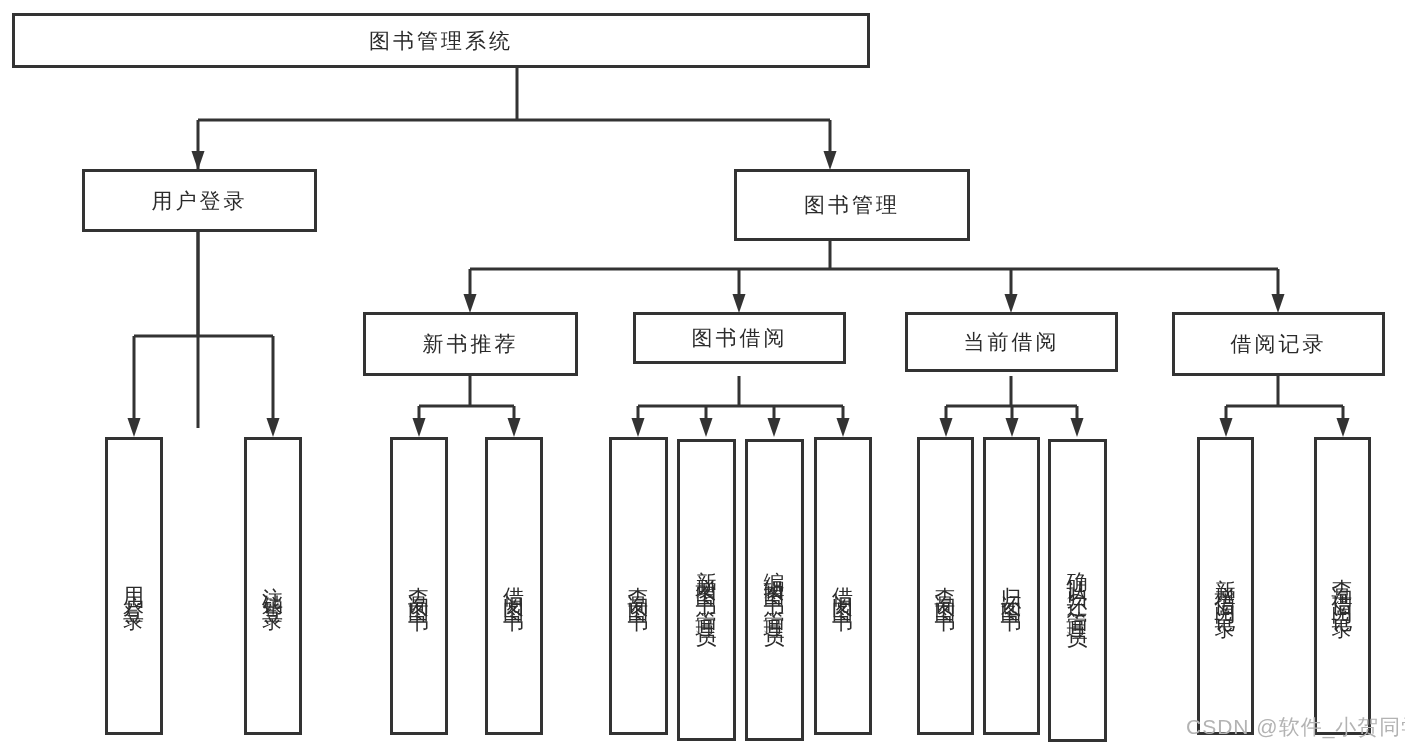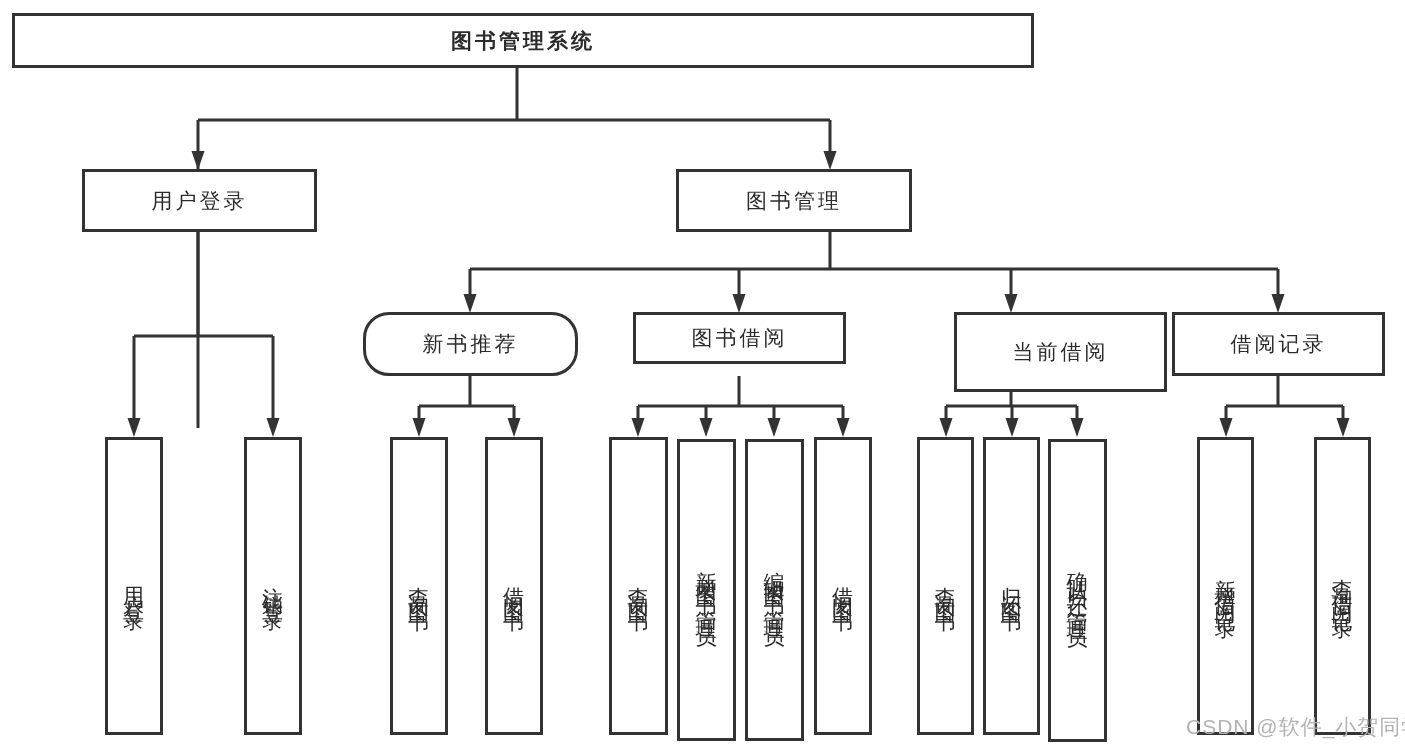--- a/index.html
+++ b/index.html
@@ -96,38 +96,38 @@
       <polygon class="arrowhead" points="1070.5,418 1083.5,418 1077,437"></polygon>
     </g>
 
     <g>
       <path class="wire" d="M1278 376 V406 M1226 406 H1343 M1226 406 V428 M1343 406 V428"></path>
       <polygon class="arrowhead" points="1219.5,418 1232.5,418 1226,437"></polygon>
       <polygon class="arrowhead" points="1336.5,418 1349.5,418 1343,437"></polygon>
     </g>
   </svg>
 
-  <div class="node h" style="left:12px; top:13px; width:1022px; height:55px;font-weight:bold;">
+  <div class="node h" style="left:12px; top:13px; width:858px; height:55px;">
     <span class="lbl">图书管理系统</span>
   </div>
 
   <div class="node h" style="left:82px; top:169px; width:235px; height:63px;">
     <span class="lbl">用户登录</span>
   </div>
-  <div class="node h" style="left:676px; top:169px; width:236px; height:63px;">
+  <div class="node h" style="left:734px; top:169px; width:236px; height:72px;">
     <span class="lbl">图书管理</span>
   </div>
 
-  <div class="node h" style="left:363px; top:312px; width:215px; height:64px;border-radius:26px;">
+  <div class="node h" style="left:363px; top:312px; width:215px; height:64px;">
     <span class="lbl">新书推荐</span>
   </div>
   <div class="node h" style="left:633px; top:312px; width:213px; height:52px;">
     <span class="lbl">图书借阅</span>
   </div>
-  <div class="node h" style="left:954px; top:312px; width:213px; height:80px;justify-content:center;">
+  <div class="node h" style="left:905px; top:312px; width:213px; height:60px;justify-content:center;">
     <span class="lbl">当前借阅</span>
   </div>
   <div class="node h" style="left:1172px; top:312px; width:213px; height:64px;">
     <span class="lbl">借阅记录</span>
   </div>
 
   <div class="node v" style="left:105px; top:437px; width:58px; height:298px;">
     <span class="lbl">用户登录</span>
   </div>
   <div class="node v" style="left:244px; top:437px; width:58px; height:298px;">

